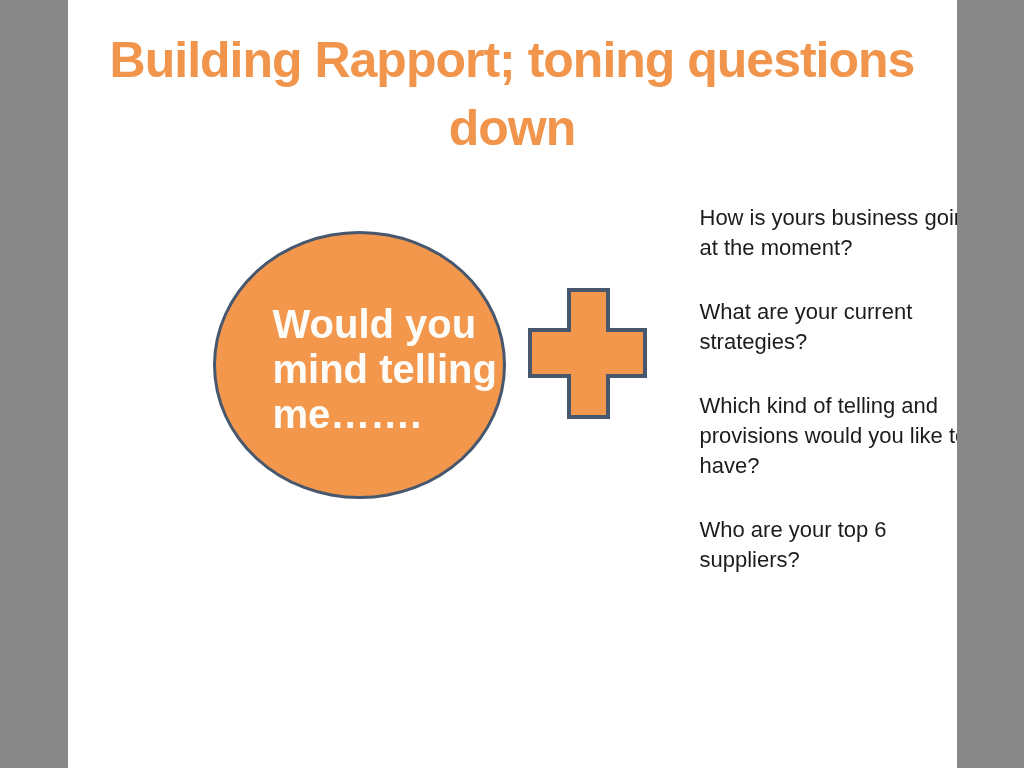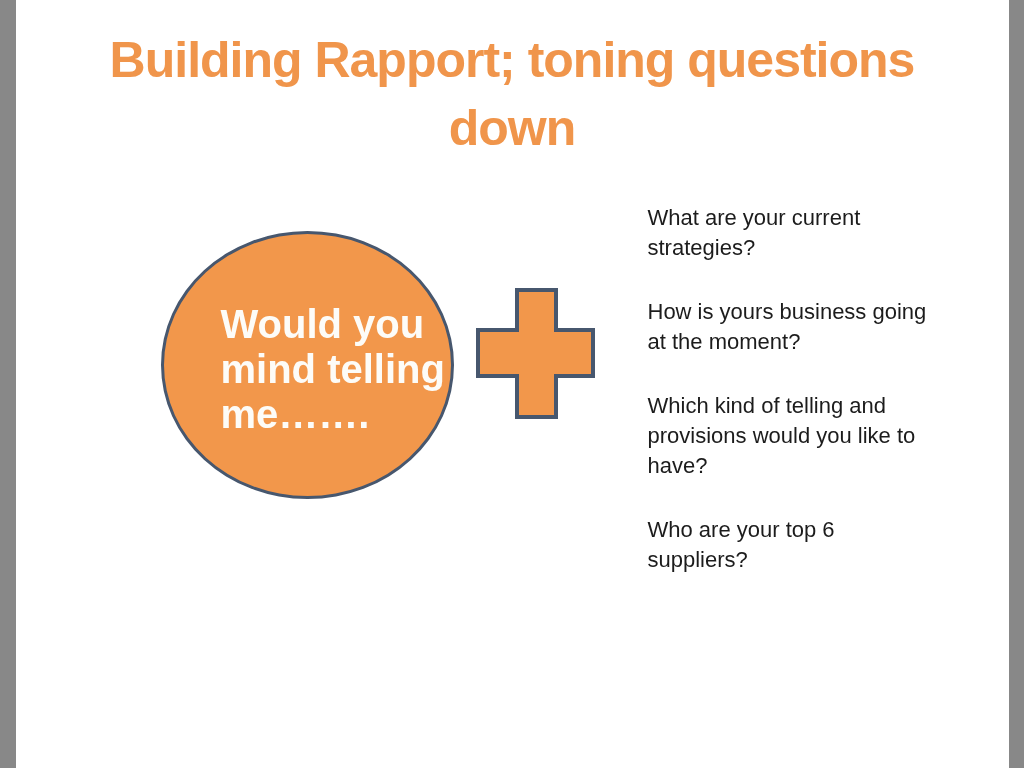--- a/index.html
+++ b/index.html
@@ -7,21 +7,21 @@
     --shape-border:#47576E;
     --title-orange:#F0954B;
     --body-text:#1C1C1C;
     --bubble-text:#FDFCF8;
     --background:#FFFFFF;
   }
   *{margin:0;padding:0;box-sizing:border-box;}
   html,body{background:#888;}
   .slide{
     position:relative;
-    width:993px;height:768px;
+    width:889px;height:768px;
     background:var(--background);
     overflow:hidden;
     font-family:"Liberation Sans", sans-serif;
     margin:0 auto;
   }
   .slide-title{
     position:absolute;
     top:26px;left:0;right:0;
     text-align:center;
     font-size:50px;
@@ -87,24 +87,24 @@
 me…….</div>
   </div>
 
   <div class="plus-wrap">
     <svg viewBox="0 0 119 131" xmlns="http://www.w3.org/2000/svg" aria-hidden="true">
       <path d="M41 2 H80 V42 H117 V88 H80 V129 H41 V88 H2 V42 H41 Z"></path>
     </svg>
   </div>
 
   <div class="questions">
+    <p>How is yours business going
+at the moment?</p>
     <p>What are your current
 strategies?</p>
-    <p>How is yours business going
-at the moment?</p>
     <p>Which kind of telling and
 provisions would you like to
 have?</p>
     <p>Who are your top 6
 suppliers?</p>
   </div>
 
 </div>
 
 </body></html>

